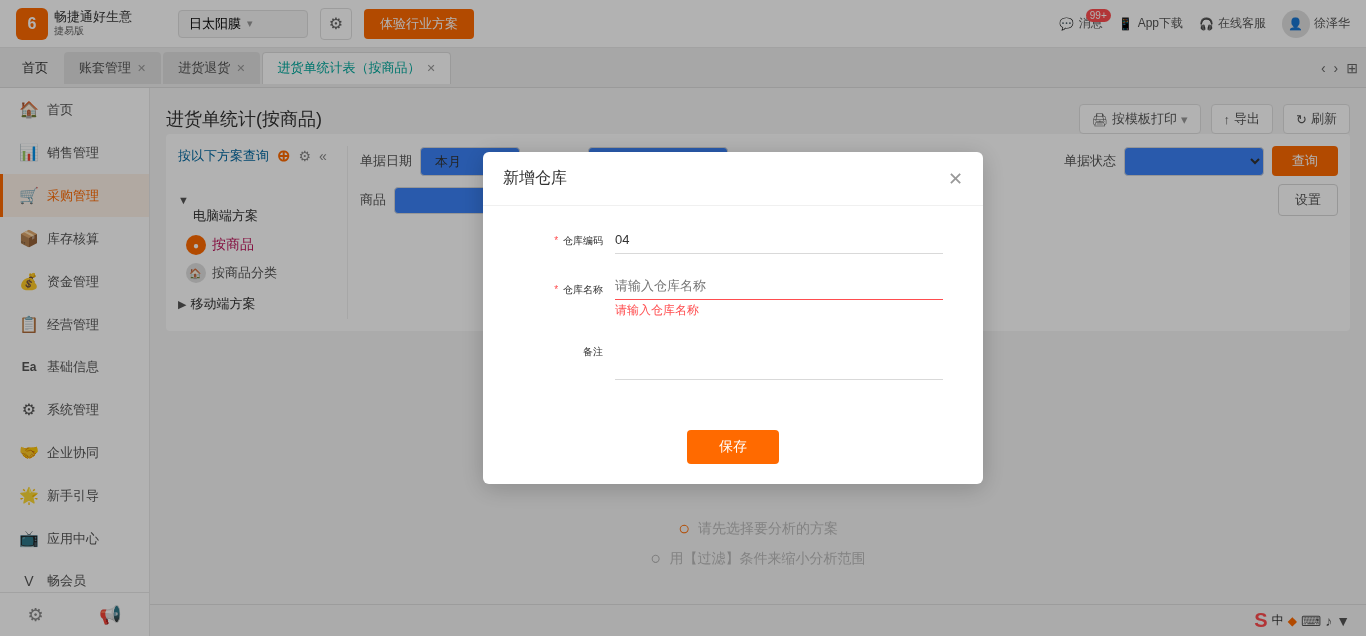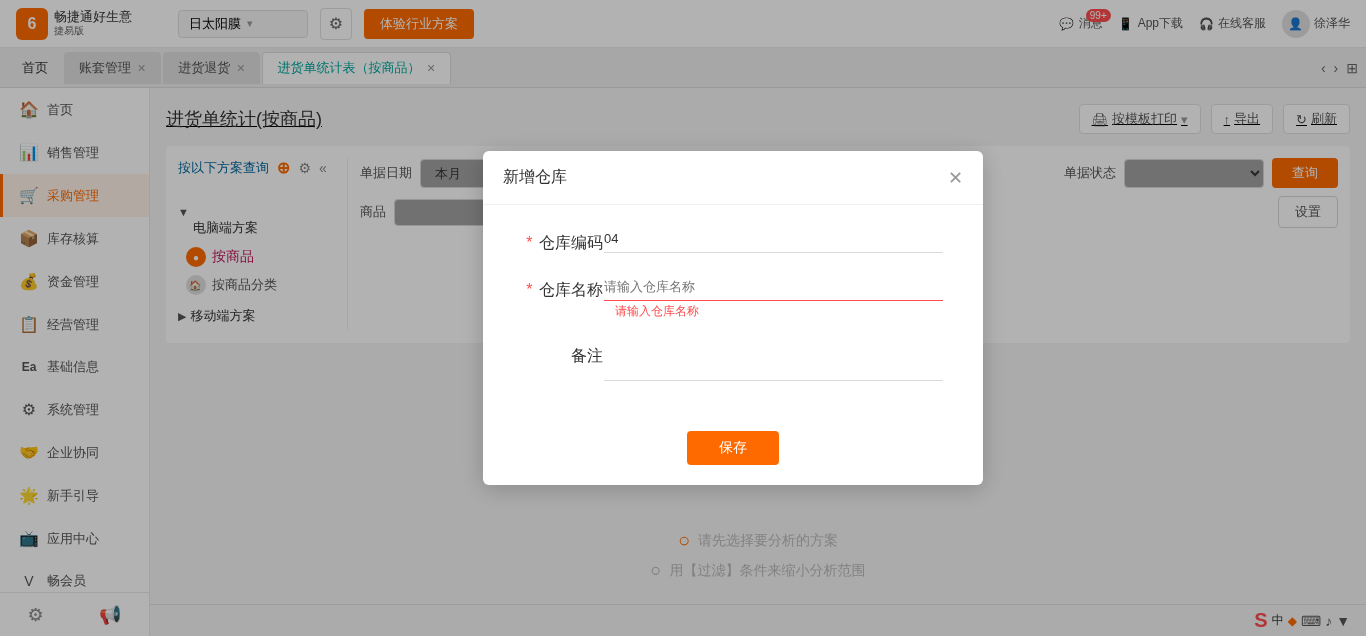--- a/index.html
+++ b/index.html
@@ -174,22 +174,20 @@
       overflow: auto;
       position: relative;
       padding: 16px;
     }
 
     
     .page-title-bar {
       display: flex;
       align-items: center;
       justify-content: space-between;
-      margin-bottom: 12px;
-      text-decoration: underline;
     }
     .page-title { font-size: 18px; color: #333; font-weight: normal; }
     .page-actions { display: flex; align-items: center; gap: 10px; }
     .action-btn {
       display: flex; align-items: center; gap: 4px;
       border: 1px solid #e0e0e0;
       border-radius: 4px;
       padding: 5px 12px;
       background: #fff;
       cursor: pointer;
@@ -236,23 +234,23 @@
     .modal-body { padding: 20px 40px; }
     .form-row {
       display: flex;
       align-items: flex-start;
       margin-bottom: 18px;
       position: relative;
     }
     .form-label {
       width: 80px;
       text-align: right;
-      margin-right: 1px;
+      margin-right: 12px;
       color: #333;
-      font-size: 16px;
+      font-size: 10px;
       padding-top: 8px;
       flex-shrink: 0;
     }
     .required-star { color: #ff4d4f; margin-right: 2px; }
     .form-input {
       flex: 1;
       border: none;
       border-bottom: 1px solid #d9d9d9;
       outline: none;
       padding: 6px 0;
@@ -334,21 +332,21 @@
       padding: 8px 32px;
       cursor: pointer;
       font-size: 14px;
     }
     .query-select {
       border: 1px solid #d9d9d9;
       border-radius: 4px;
       padding: 5px 10px;
       font-size: 13px;
       color: #333;
-      background: #a3a3a3;
+      background: #3b82f6;
       outline: none;
       min-width: 140px;
     }
     .query-btn {
       background: #ff6a00;
       color: white;
       border: none;
       border-radius: 4px;
       padding: 6px 20px;
       cursor: pointer;

